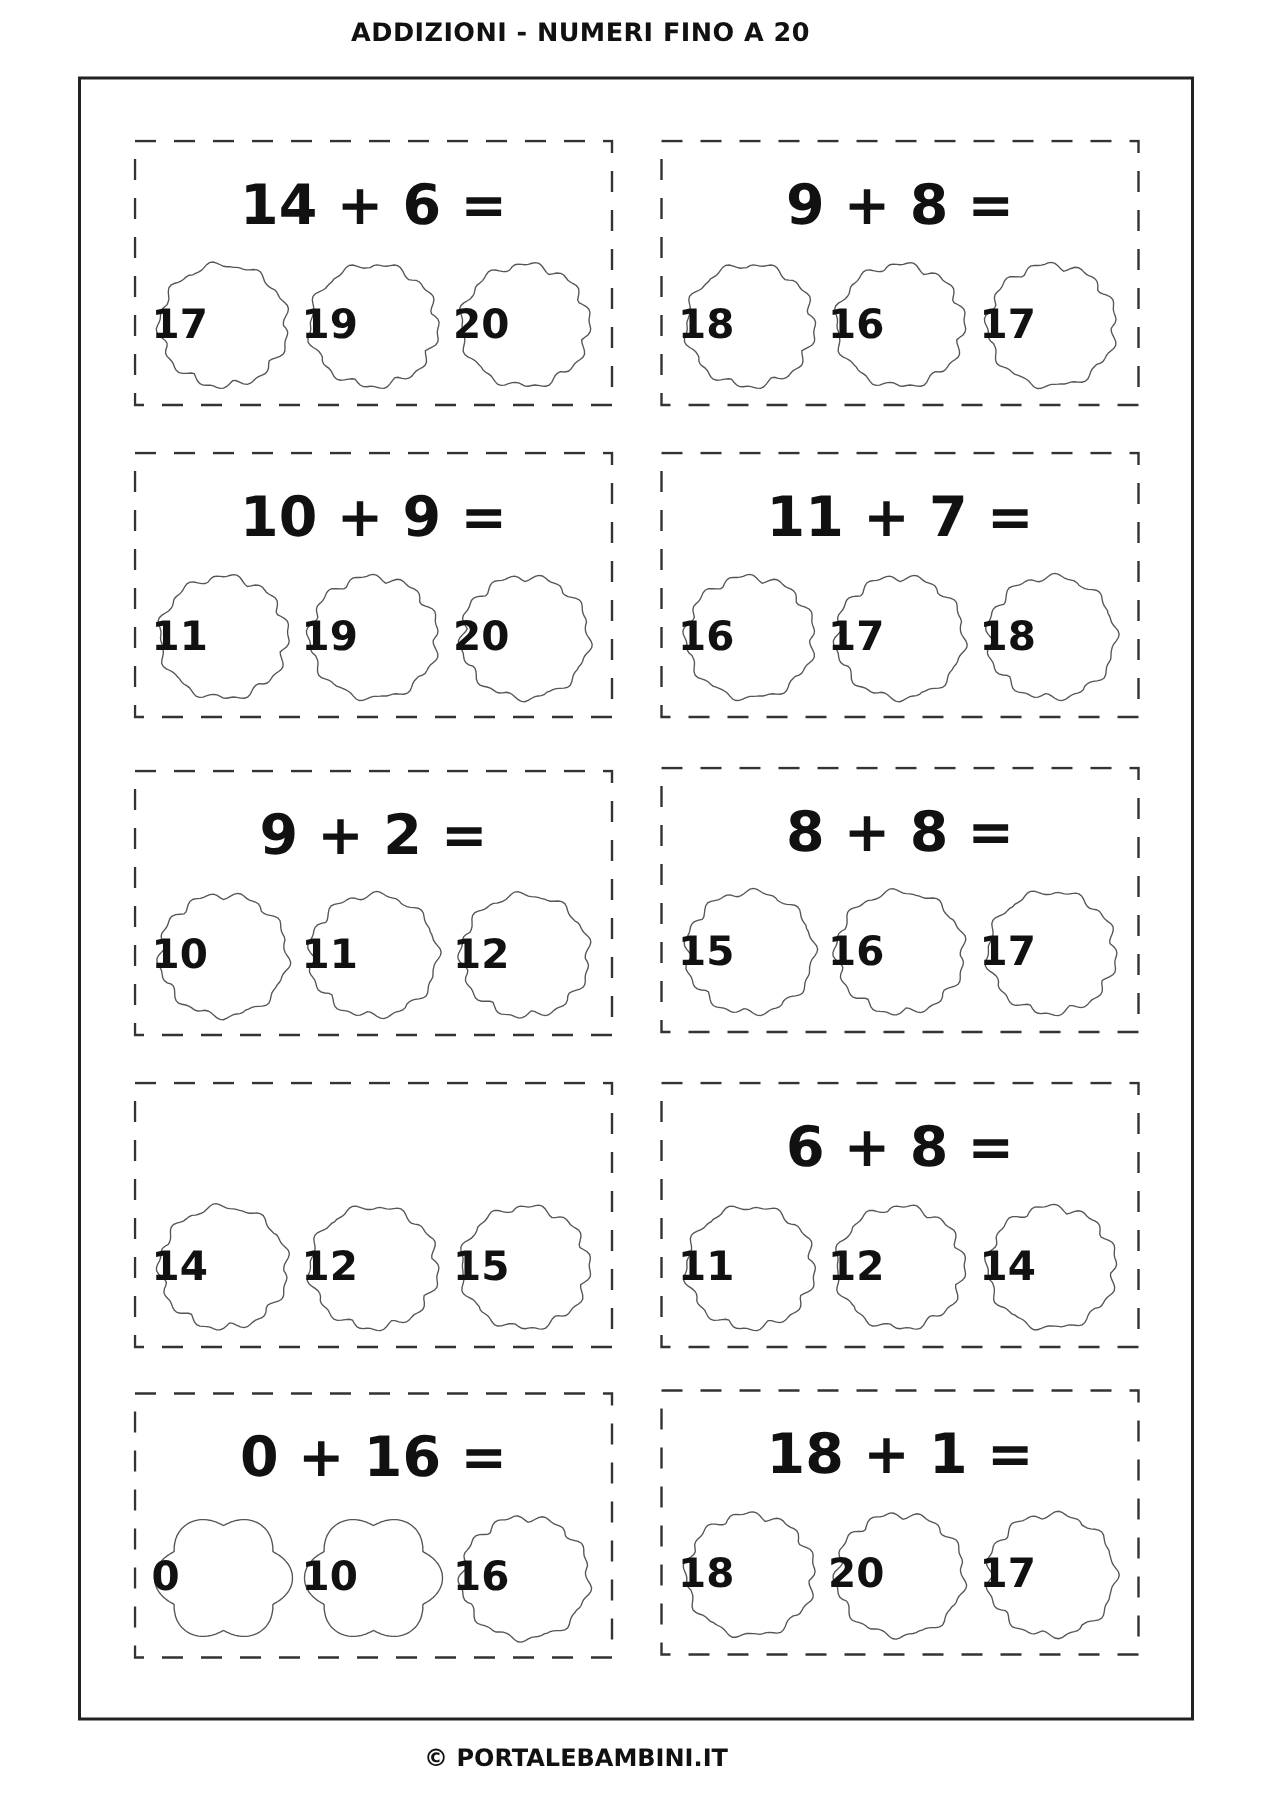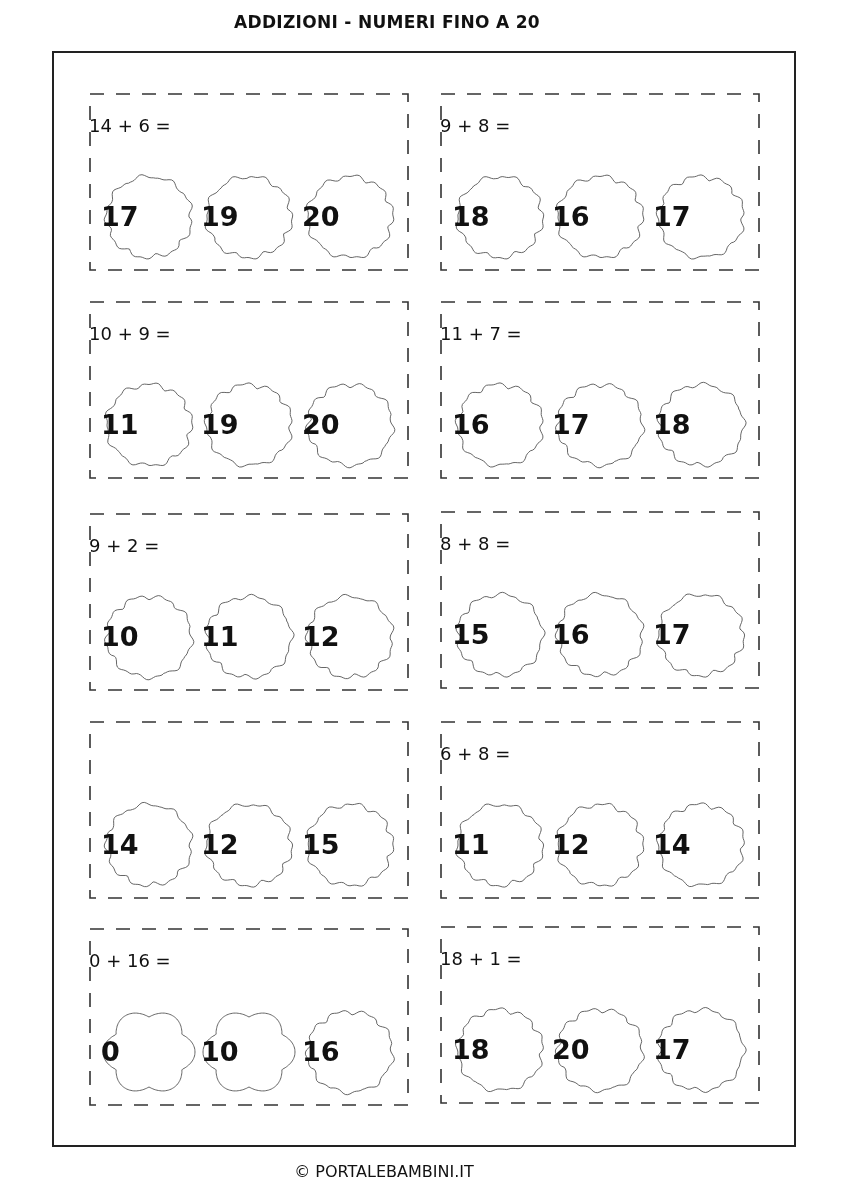--- a/index.html
+++ b/index.html
@@ -4,28 +4,28 @@
 <style>
   html, body { margin:0; padding:0; background:#ffffff; }
   body { width:848px; height:1200px; position:relative; overflow:hidden;
          font-family:"DejaVu Sans", "Liberation Sans", sans-serif; color:#111; }
   .title { position:absolute; top:12px; left:0; width:774px; text-align:center;
            font-weight:bold; font-size:17px; letter-spacing:0.3px; }
   .frame { position:absolute; left:52px; top:51px; width:744px; height:1096px;
            border:2px solid #222; box-sizing:border-box; }
   .card { position:absolute; width:320px; height:178px; }
   .card svg.border { position:absolute; left:0; top:0; }
-  .eq { position:absolute; top:22px; left:0; width:320px; 
-        font-weight:normal; font-size:18px; }
+  .eq { position:absolute; top:22px; left:0; width:320px; text-align:center;
+        font-weight:bold; font-size:37px; }
   .opt { position:absolute; top:76px; width:96px; height:96px; }
   .opt svg { position:absolute; left:0; top:0; }
   .opt span { position:absolute; left:0; top:0; width:96px; height:96px;
               line-height:96px; font-weight:bold; font-size:27px; }
   .footer { position:absolute; top:1162px; left:0; width:768px; text-align:center;
-            font-weight:normal; font-size:16px; }
+            font-weight:bold; font-size:16px; }
 </style>
 </head>
 <body>
 
 <div class="title">ADDIZIONI - NUMERI FINO A 20</div>
 
 <div class="frame"></div>
 
 <div id="cards">
 

